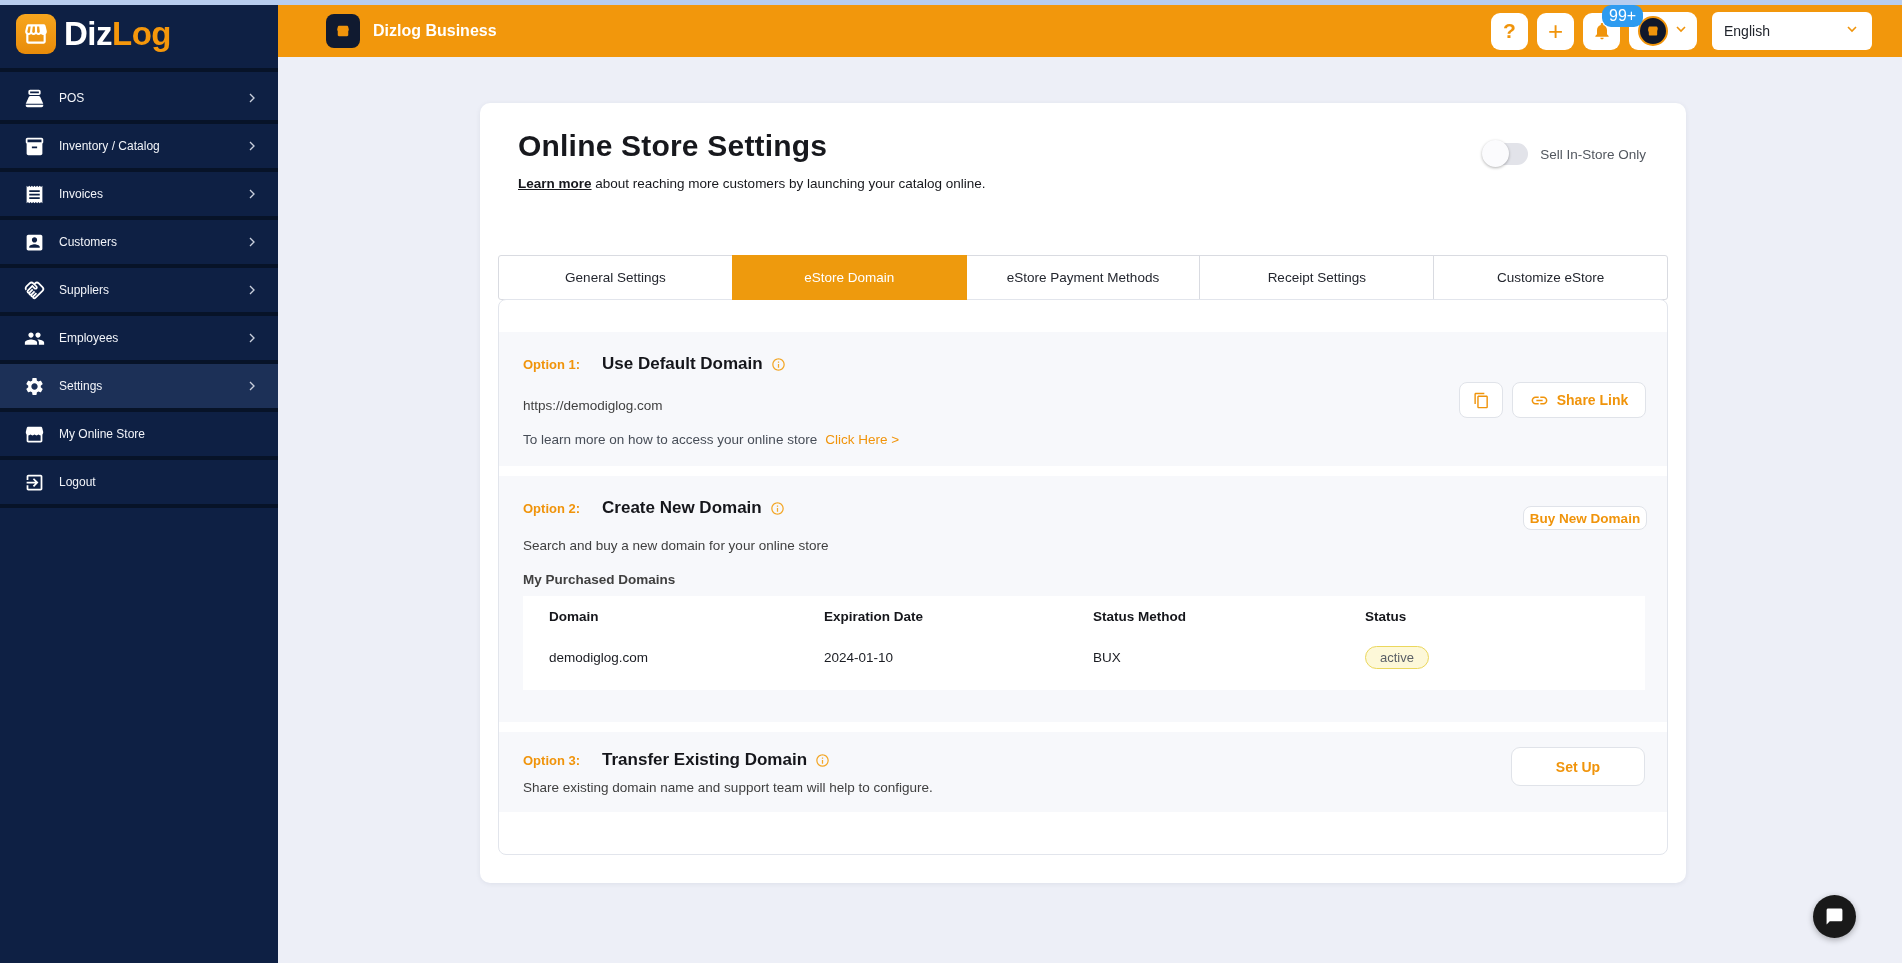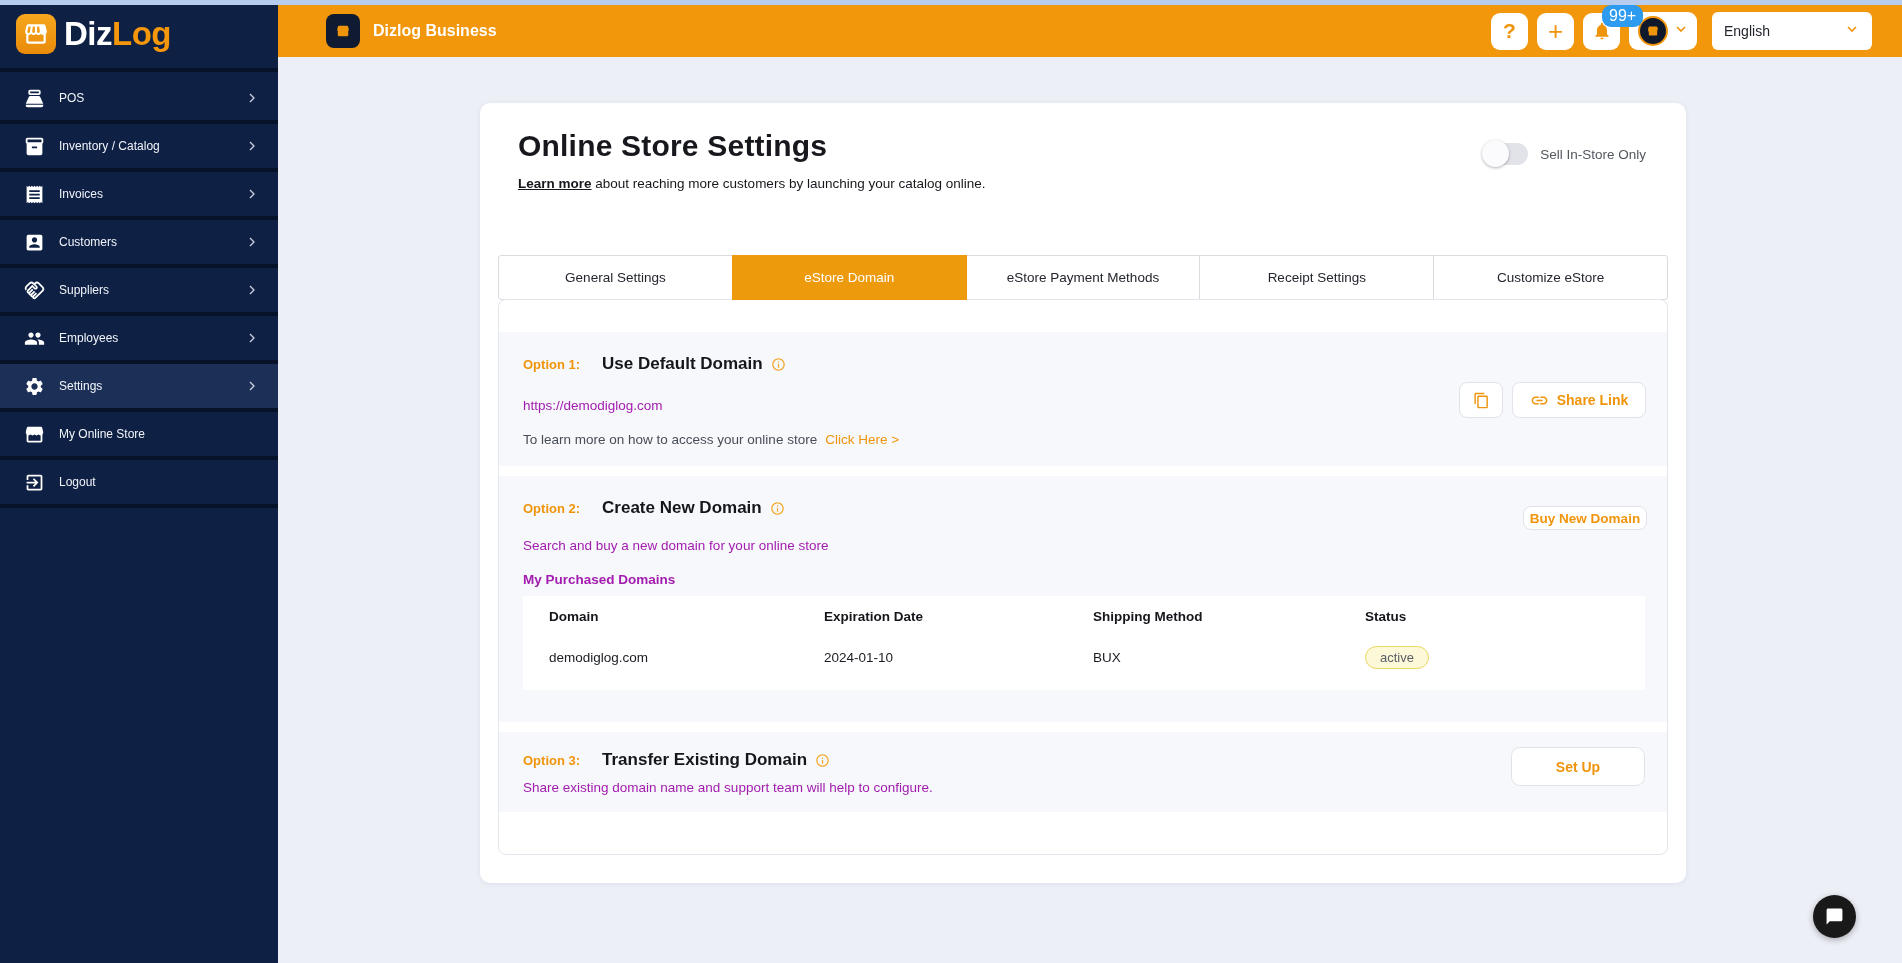--- a/index.html
+++ b/index.html
@@ -85,21 +85,21 @@
            border:1px solid #E2E5EC; border-radius:8px; }
   .opt-block { position:absolute; left:0; width:1168px; background:#F7F8FB; padding-left:24px; }
   #opt1 { top:32px; height:134px; }
   #opt2 { top:176px; height:246px; }
   #opt3 { top:432px; height:80px; }
   .opt-head { position:absolute; top:22px; left:24px; display:flex; align-items:center; }
   .opt-tag { font-size:13px; font-weight:700; color:#F0940B; }
   .opt-title { font-size:17px; font-weight:700; color:#15161B; margin-left:22px; }
   .info-ico { margin-left:8px; width:15px; height:15px; }
   .info-ico svg { width:15px; height:15px; fill:#F3A728; }
-  .opt-text { position:absolute; left:24px; font-size:13.5px; color:#a21caf; }
+  .opt-text { position:absolute; left:24px; font-size:13.5px; color:#404040; }
   #opt1-url { top:66px; }
   #opt1-learn { top:100px; color:#474D57; }
   #click-here { color:#F0940B; margin-left:8px; cursor:pointer; }
   .wbtn { position:absolute; background:#fff; border:1px solid #E0E3E9; border-radius:8px;
           display:flex; align-items:center; justify-content:center; cursor:pointer;
           color:#F0940B; font-size:14px; font-weight:700; gap:8px; }
   .wbtn svg { fill:#F0940B; }
   #copy-btn { top:50px; right:164px; width:44px; height:36px; }
   #copy-btn svg { width:17px; height:17px; }
   #share-btn { top:50px; right:21px; width:134px; height:36px; }
@@ -326,21 +326,21 @@
               <path d="M11 7h2v2h-2zm0 4h2v6h-2zm1-9C6.48 2 2 6.48 2 12s4.48 10 10 10 10-4.48 10-10S17.52 2 12 2zm0 18c-4.41 0-8-3.59-8-8s3.59-8 8-8 8 3.59 8 8-3.59 8-8 8z"></path>
             </svg></span>
       </div>
       <button id="buy-btn" class="wbtn">Buy New Domain</button>
       <div id="opt2-desc" class="opt-text">Search and buy a new domain for your online store</div>
       <div id="opt2-purchased" class="opt-text">My Purchased Domains</div>
       <div id="domain-table">
         <div class="trow head">
           <span>Domain</span>
           <span>Expiration Date</span>
-          <span>Shipping Method</span>
+          <span>Status Method</span>
           <span>Status</span>
         </div>
         <div class="trow data">
           <span>demodiglog.com</span>
           <span>2024-01-10</span>
           <span>BUX</span>
           <span><span id="status-badge">active</span></span>
         </div>
       </div>
     </div>

